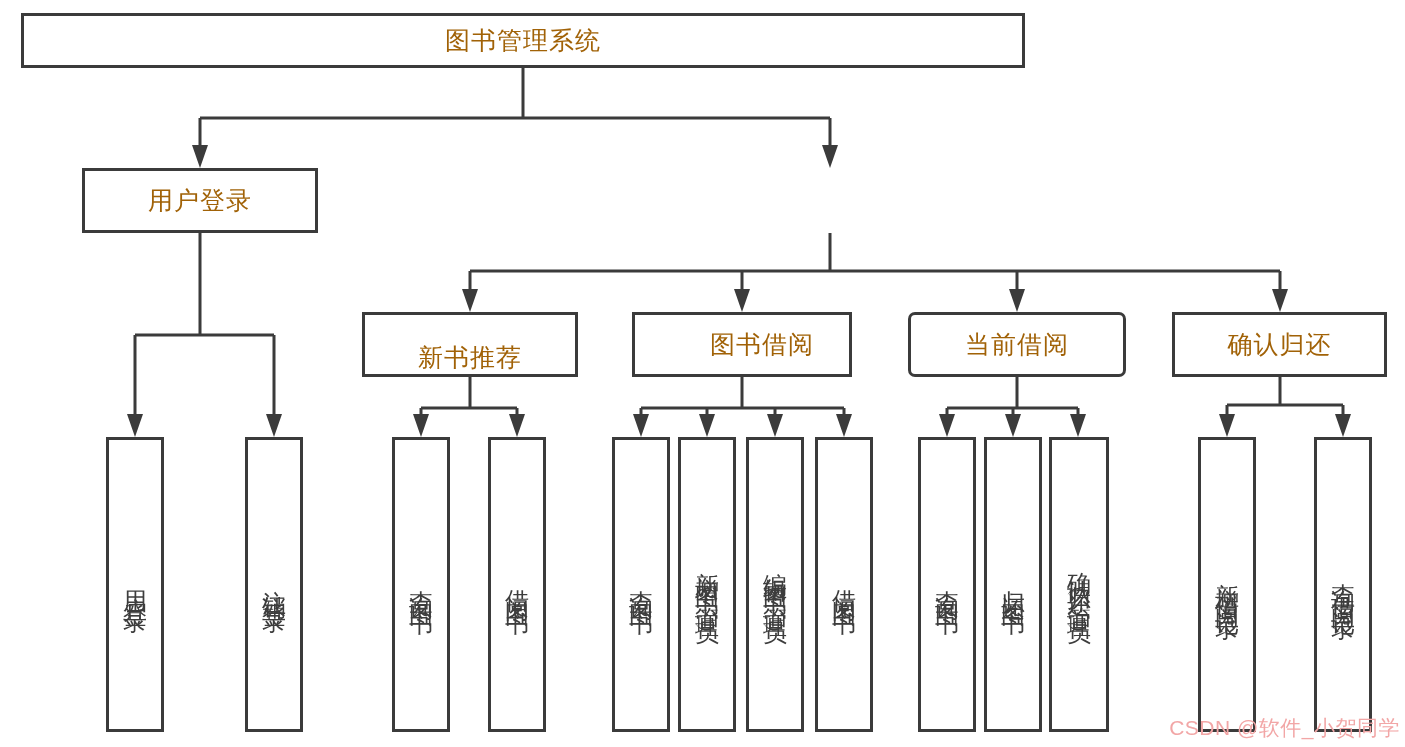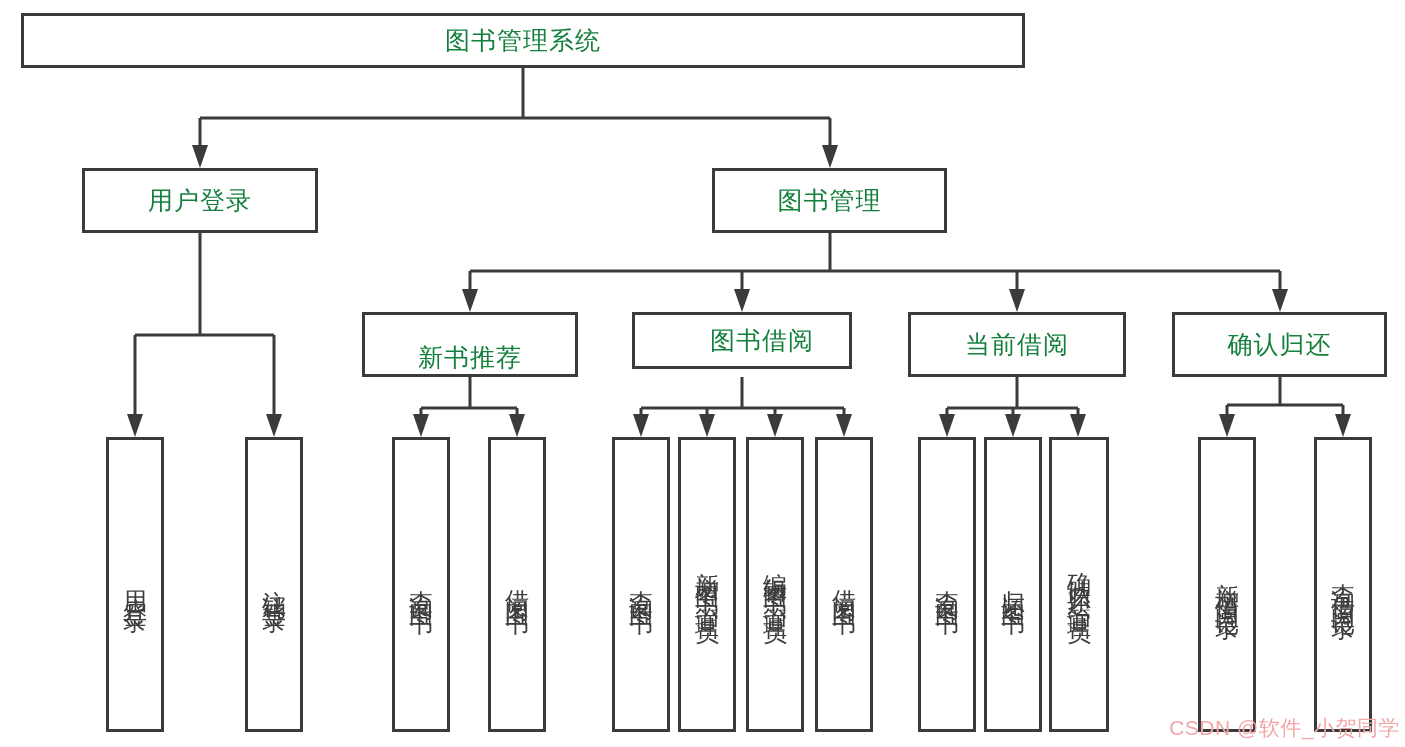--- a/index.html
+++ b/index.html
@@ -28,21 +28,21 @@
     border: 3px solid #3b3b3b;
     background: #ffffff;
     display: flex;
     align-items: center;
     justify-content: center;
   }
   .box .lbl {
     font-size: 25px;
     letter-spacing: 1px;
     white-space: nowrap;
-    color: #15803d;
+    color: #a16207;
   }
   .vbox {
     position: absolute;
     box-sizing: border-box;
     border: 3px solid #3b3b3b;
     background: #ffffff;
     display: flex;
     align-items: center;
     justify-content: center;
   }
@@ -104,31 +104,28 @@
     </g>
   </svg>
 
   <div class="box" style="left:21px; top:13px; width:1004px; height:55px;">
     <span class="lbl">图书管理系统</span>
   </div>
 
   <div class="box" style="left:82px; top:168px; width:236px; height:65px;">
     <span class="lbl">用户登录</span>
   </div>
-  <div class="box" style="left:712px; top:168px; width:235px; height:65px;">
-    <span class="lbl">图书管理</span>
-  </div>
 
   <div class="box" style="left:362px; top:312px; width:216px; height:65px;align-items:flex-end;">
     <span class="lbl">新书推荐</span>
   </div>
-  <div class="box" style="left:632px; top:312px; width:220px; height:57px;padding-left:40px;">
+  <div class="box" style="left:632px; top:312px; width:220px; height:65px;padding-left:40px;">
     <span class="lbl">图书借阅</span>
   </div>
-  <div class="box" style="left:908px; top:312px; width:218px; height:65px;">
+  <div class="box" style="left:908px; top:312px; width:218px; height:65px;border-radius:7px;">
     <span class="lbl">当前借阅</span>
   </div>
   <div class="box" style="left:1172px; top:312px; width:215px; height:65px;">
     <span class="lbl">确认归还</span>
   </div>
 
   <div class="vbox" style="left:106px; top:437px; width:58px; height:295px;">
     <span class="vlbl">用户登录</span>
   </div>
   <div class="vbox" style="left:245px; top:437px; width:58px; height:295px;">

